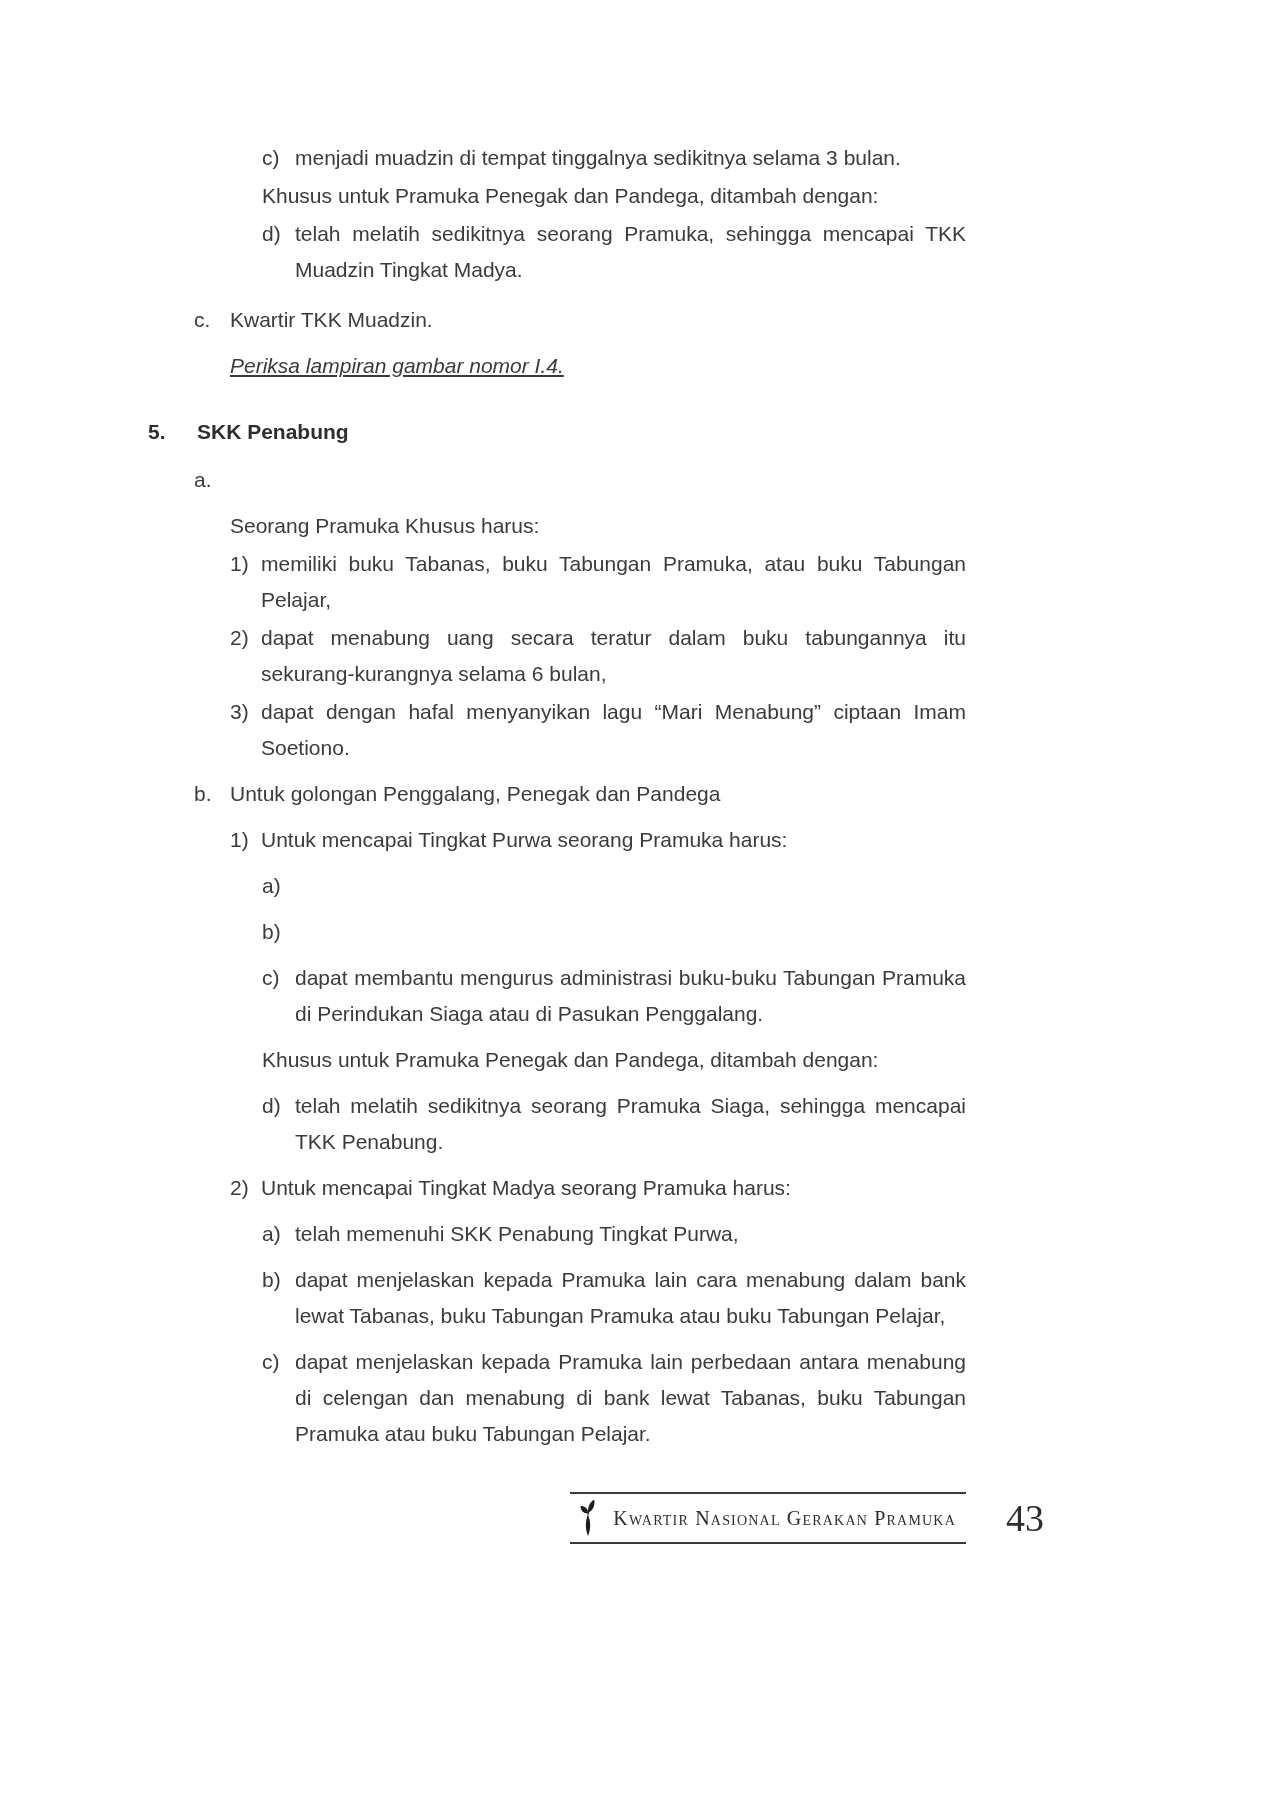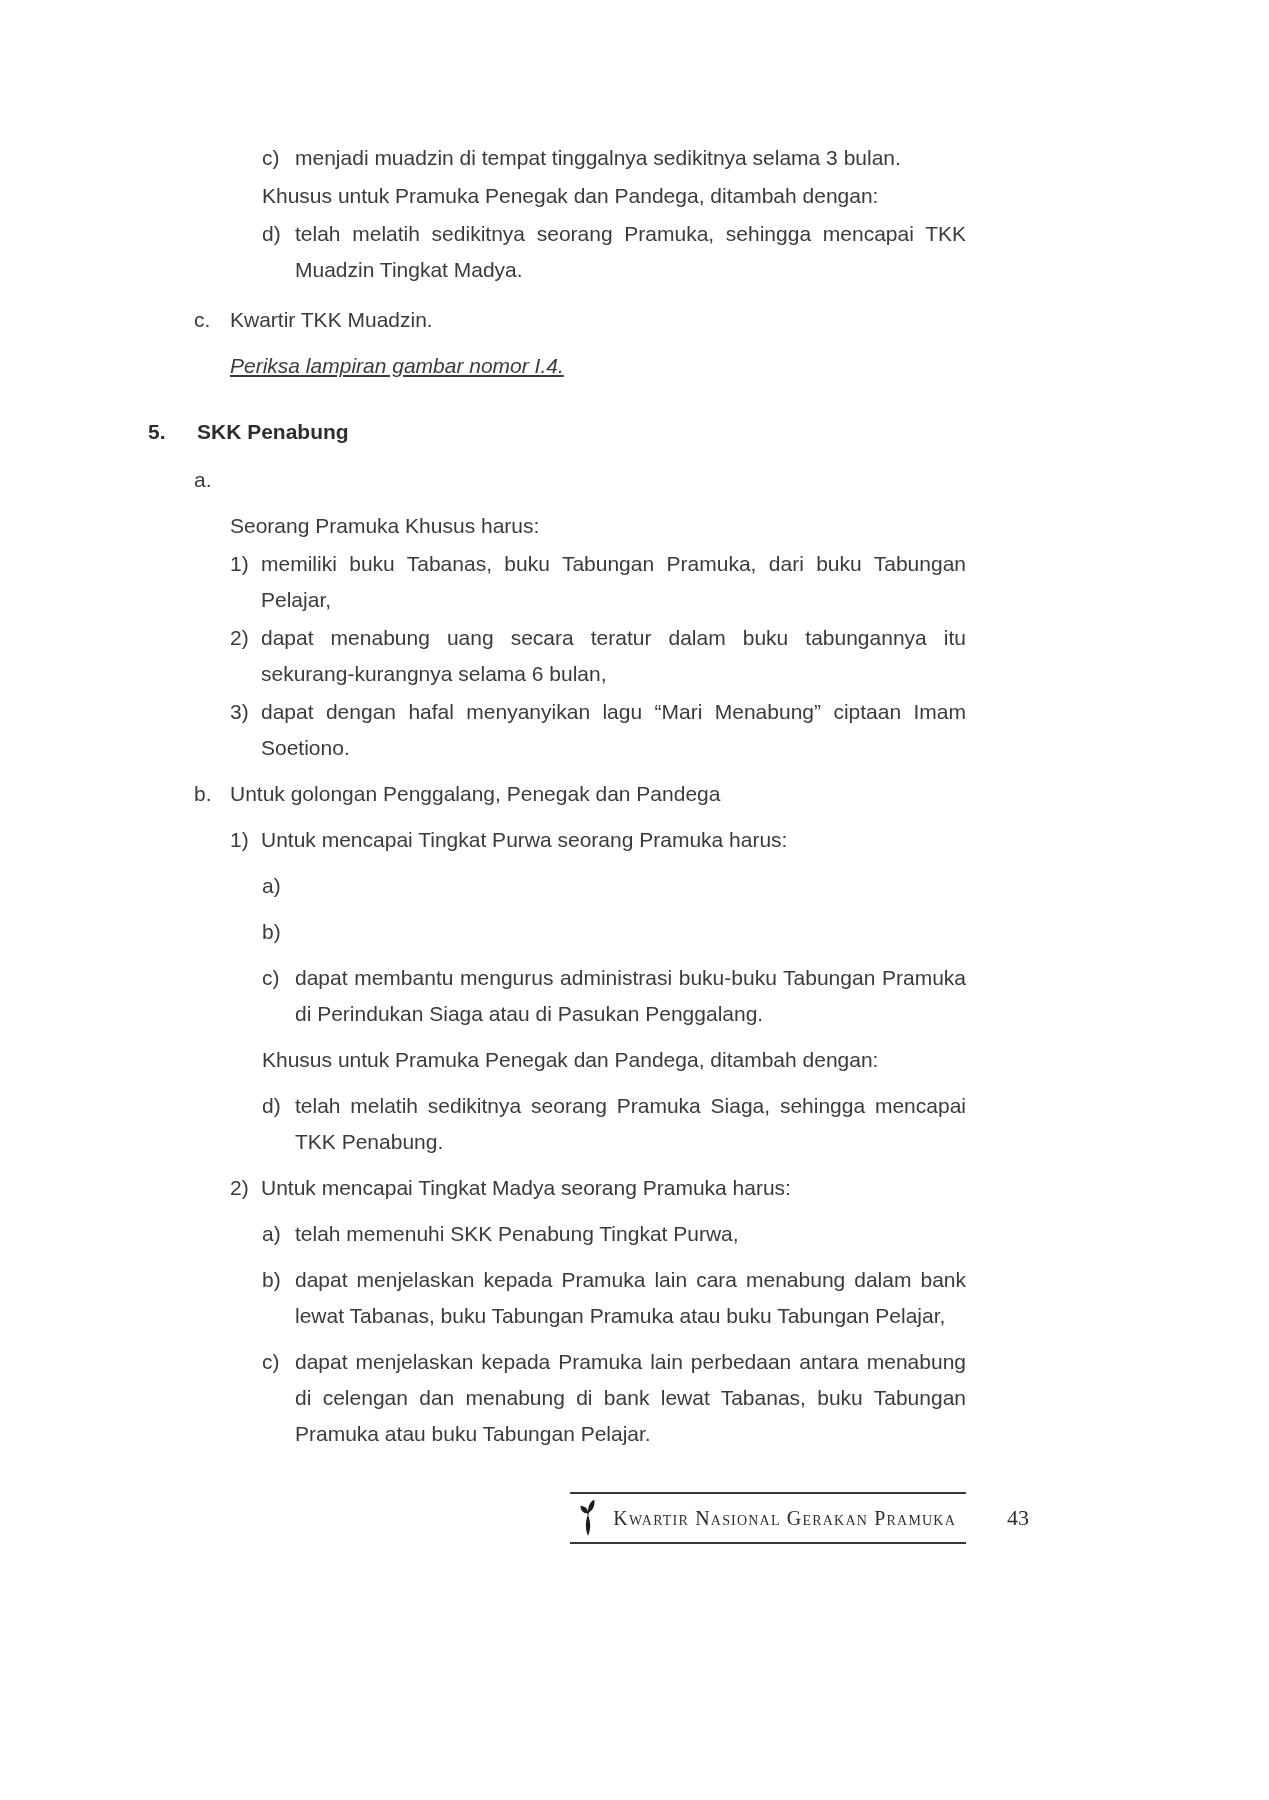--- a/index.html
+++ b/index.html
@@ -58,21 +58,20 @@
   }
   .italic { font-style: italic; text-decoration: underline; }
 
   .footer {
     position: absolute;
     top: 1492px;
     left: 570px;
     width: 500px;
     display: flex;
     align-items: center;
-    gap: 41px;
   }
   .footer-bar {
     display: flex;
     align-items: center;
     width: 396px;
     border-top: 2px solid #3b3b3b;
     border-bottom: 2px solid #3b3b3b;
     padding: 5px 10px 5px 8px;
     box-sizing: border-box;
   }
@@ -88,22 +87,23 @@
     font-variant: small-caps;
     letter-spacing: 1.2px;
     font-size: 20px;
     line-height: 26px;
     color: #2e2e2e;
     white-space: nowrap;
     text-align: right;
   }
   .page-number {
     font-family: "Liberation Serif", serif;
-    font-size: 22px;
+    font-size: 38px;
     color: #2e2e2e;
+    margin-left: 40px;
     line-height: 44px;
   }
 </style>
 </head>
 <body>
 
 <div class="page">
   <div class="content">
 
     <div class="row ind-3">
@@ -127,21 +127,21 @@
       <div class="txt">SKK Penabung</div>
     </div>
 
     <div class="row ind-1">
       <span class="lbl w-alpha">a.</span>
     </div>
     <div class="plain ind-2 gap-sm">Seorang Pramuka Khusus harus:</div>
 
     <div class="row ind-2">
       <span class="lbl w-digit">1)</span>
-      <div class="txt">memiliki buku Tabanas, buku Tabungan Pramuka, dari buku Tabungan Pelajar,</div>
+      <div class="txt">memiliki buku Tabanas, buku Tabungan Pramuka, atau buku Tabungan Pelajar,</div>
     </div>
     <div class="row ind-2">
       <span class="lbl w-digit">2)</span>
       <div class="txt">dapat menabung uang secara teratur dalam buku tabungannya itu sekurang-kurangnya selama 6 bulan,</div>
     </div>
     <div class="row ind-2">
       <span class="lbl w-digit">3)</span>
       <div class="txt">dapat dengan hafal menyanyikan lagu “Mari Menabung” ciptaan Imam Soetiono.</div>
     </div>
 

